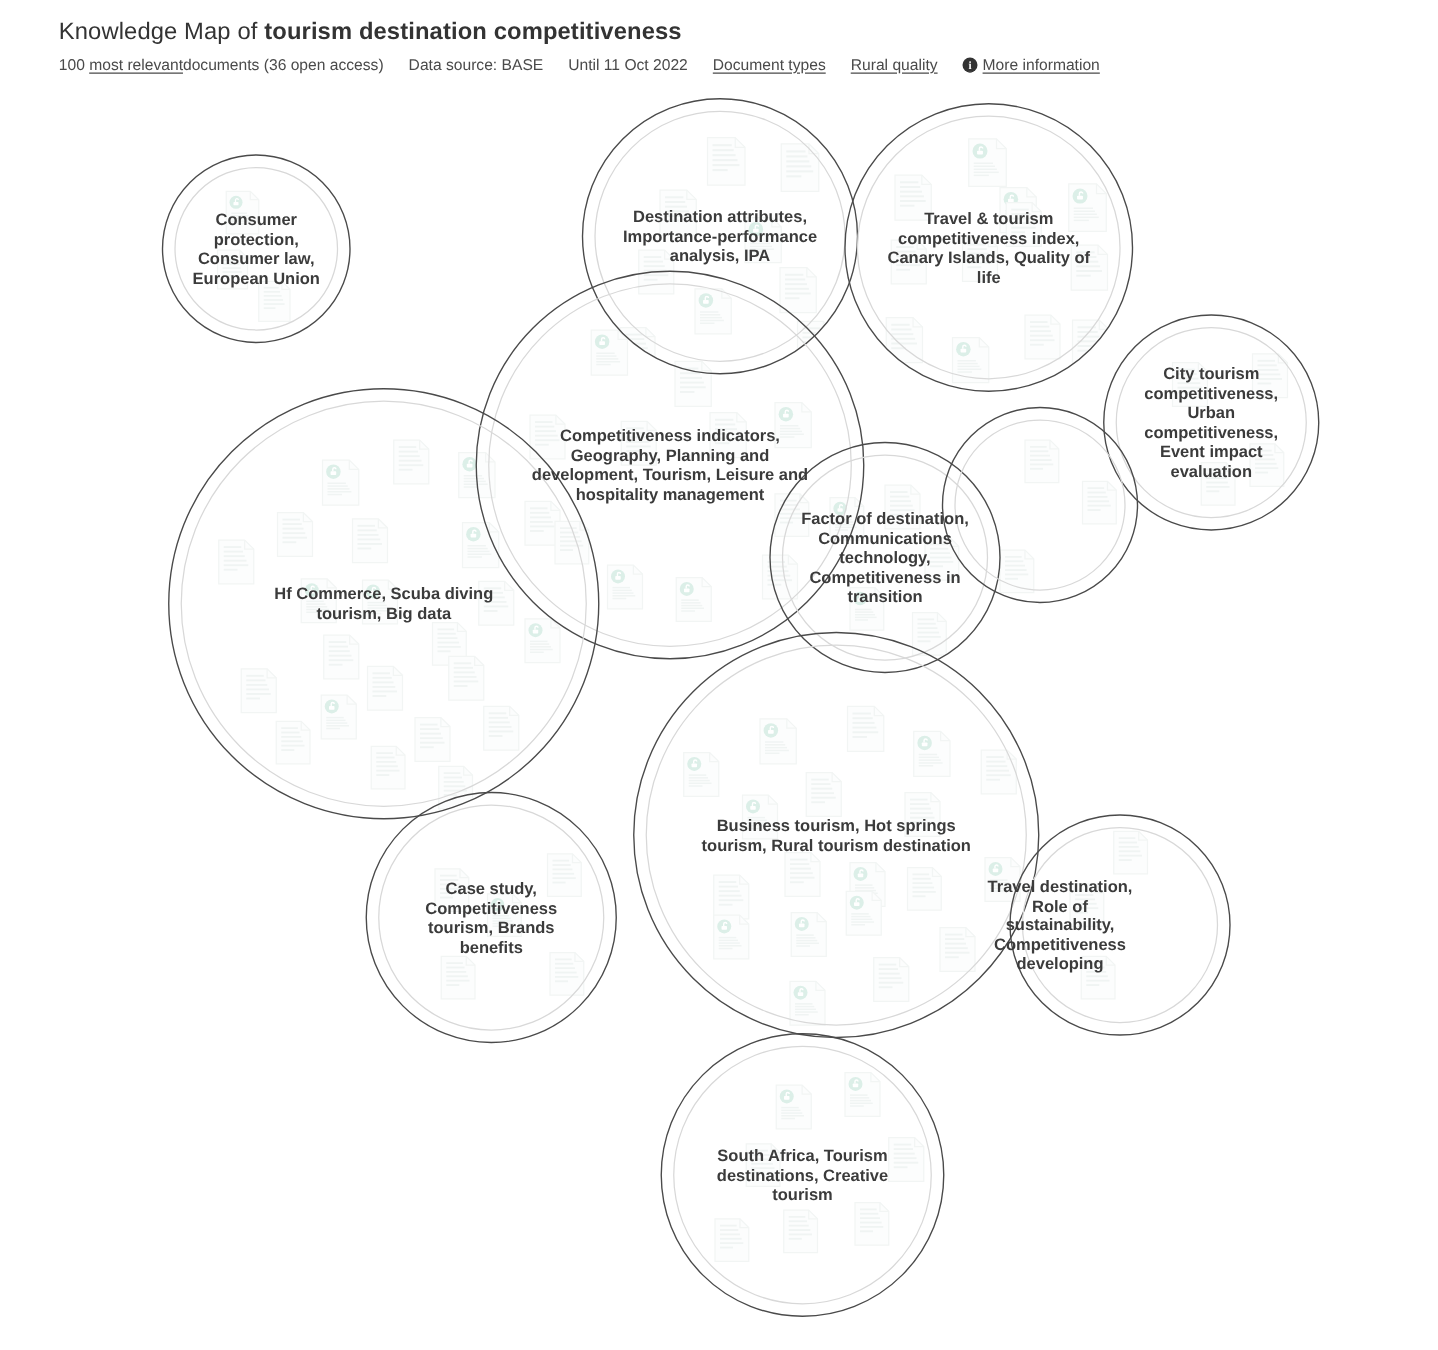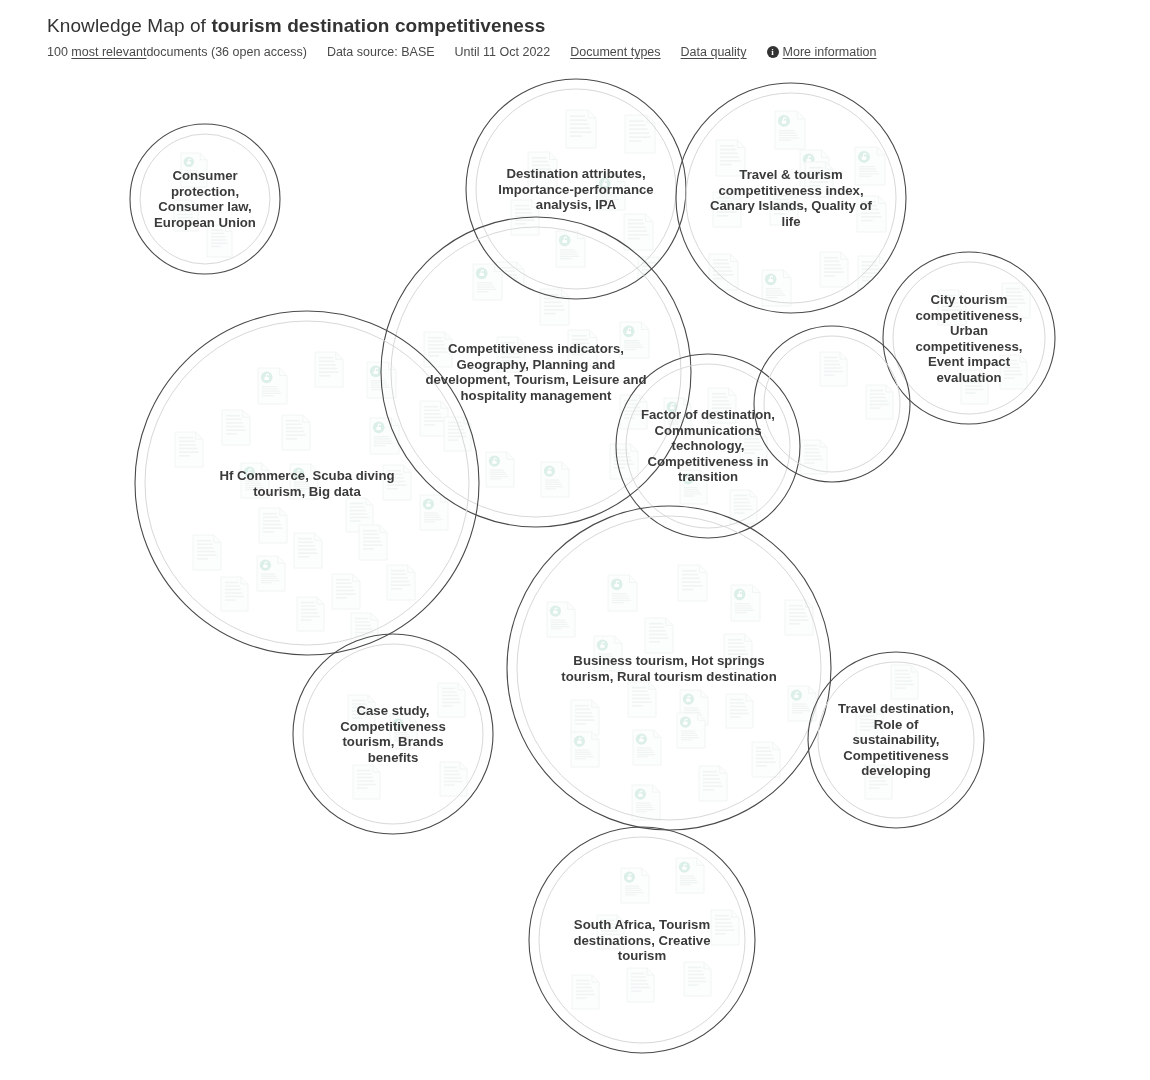--- a/index.html
+++ b/index.html
@@ -106,21 +106,21 @@
   <div id="map-title">
     <span>Knowledge Map of </span><span class="strong">tourism destination competitiveness</span>
   </div>
   <div id="subtitle-bar">
     <span class="seg">
       <span>100</span>&nbsp;<span class="u link">most relevant</span><span> documents (36 open access)</span>
     </span>
     <span class="seg">Data source: BASE</span>
     <span class="seg">Until 11 Oct 2022</span>
     <span class="seg u link">Document types</span>
-    <span class="seg u link">Data quality</span>
+    <span class="seg u link">Rural quality</span>
     <span class="seg u link">
       <span class="info-icon">i</span>
         <span>More information</span>
     </span>
   </div>
 </div>
 
 <div id="map-canvas">
   <svg id="bubble-svg" viewBox="0 0 1150 1080">
     <defs>
@@ -1392,16 +1392,16 @@
   <div id="label-layer">
       <div class="bubble-label" style="left: 205px; top: 199px; width: 130px;">Consumer protection, Consumer law, European Union</div>
       <div class="bubble-label" style="left: 576px; top: 189px; width: 176px;">Destination attributes, Importance-performance analysis, IPA</div>
       <div class="bubble-label" style="left: 791px; top: 198px; width: 180px;">Travel &amp; tourism competitiveness index, Canary Islands, Quality of life</div>
       <div class="bubble-label" style="left: 969px; top: 338px; width: 142px;">City tourism competitiveness, Urban competitiveness, Event impact evaluation</div>
       <div class="bubble-label" style="left: 536px; top: 372px; width: 230px;">Competitiveness indicators, Geography, Planning and development, Tourism, Leisure and hospitality management</div>
       <div class="bubble-label" style="left: 307px; top: 483px; width: 210px;">Hf Commerce, Scuba diving tourism, Big data</div>
       <div class="bubble-label" style="left: 708px; top: 446px; width: 142px;">Factor of destination, Communications technology, Competitiveness in transition</div>
       <div class="bubble-label" style="left: 669px; top: 668px; width: 232px;">Business tourism, Hot springs tourism, Rural tourism destination</div>
       <div class="bubble-label" style="left: 393px; top: 734px; width: 152px;">Case study, Competitiveness tourism, Brands benefits</div>
-      <div class="bubble-label" style="left: 896px; top: 740px; width: 130px;">Travel destination, Role of sustainability, Competitiveness developing</div>
+      <div class="bubble-label" style="left: 848px; top: 740px; width: 130px;">Travel destination, Role of sustainability, Competitiveness developing</div>
       <div class="bubble-label" style="left: 642px; top: 940px; width: 176px;">South Africa, Tourism destinations, Creative tourism</div>
     </div>
 </div>
 
 </body></html>

